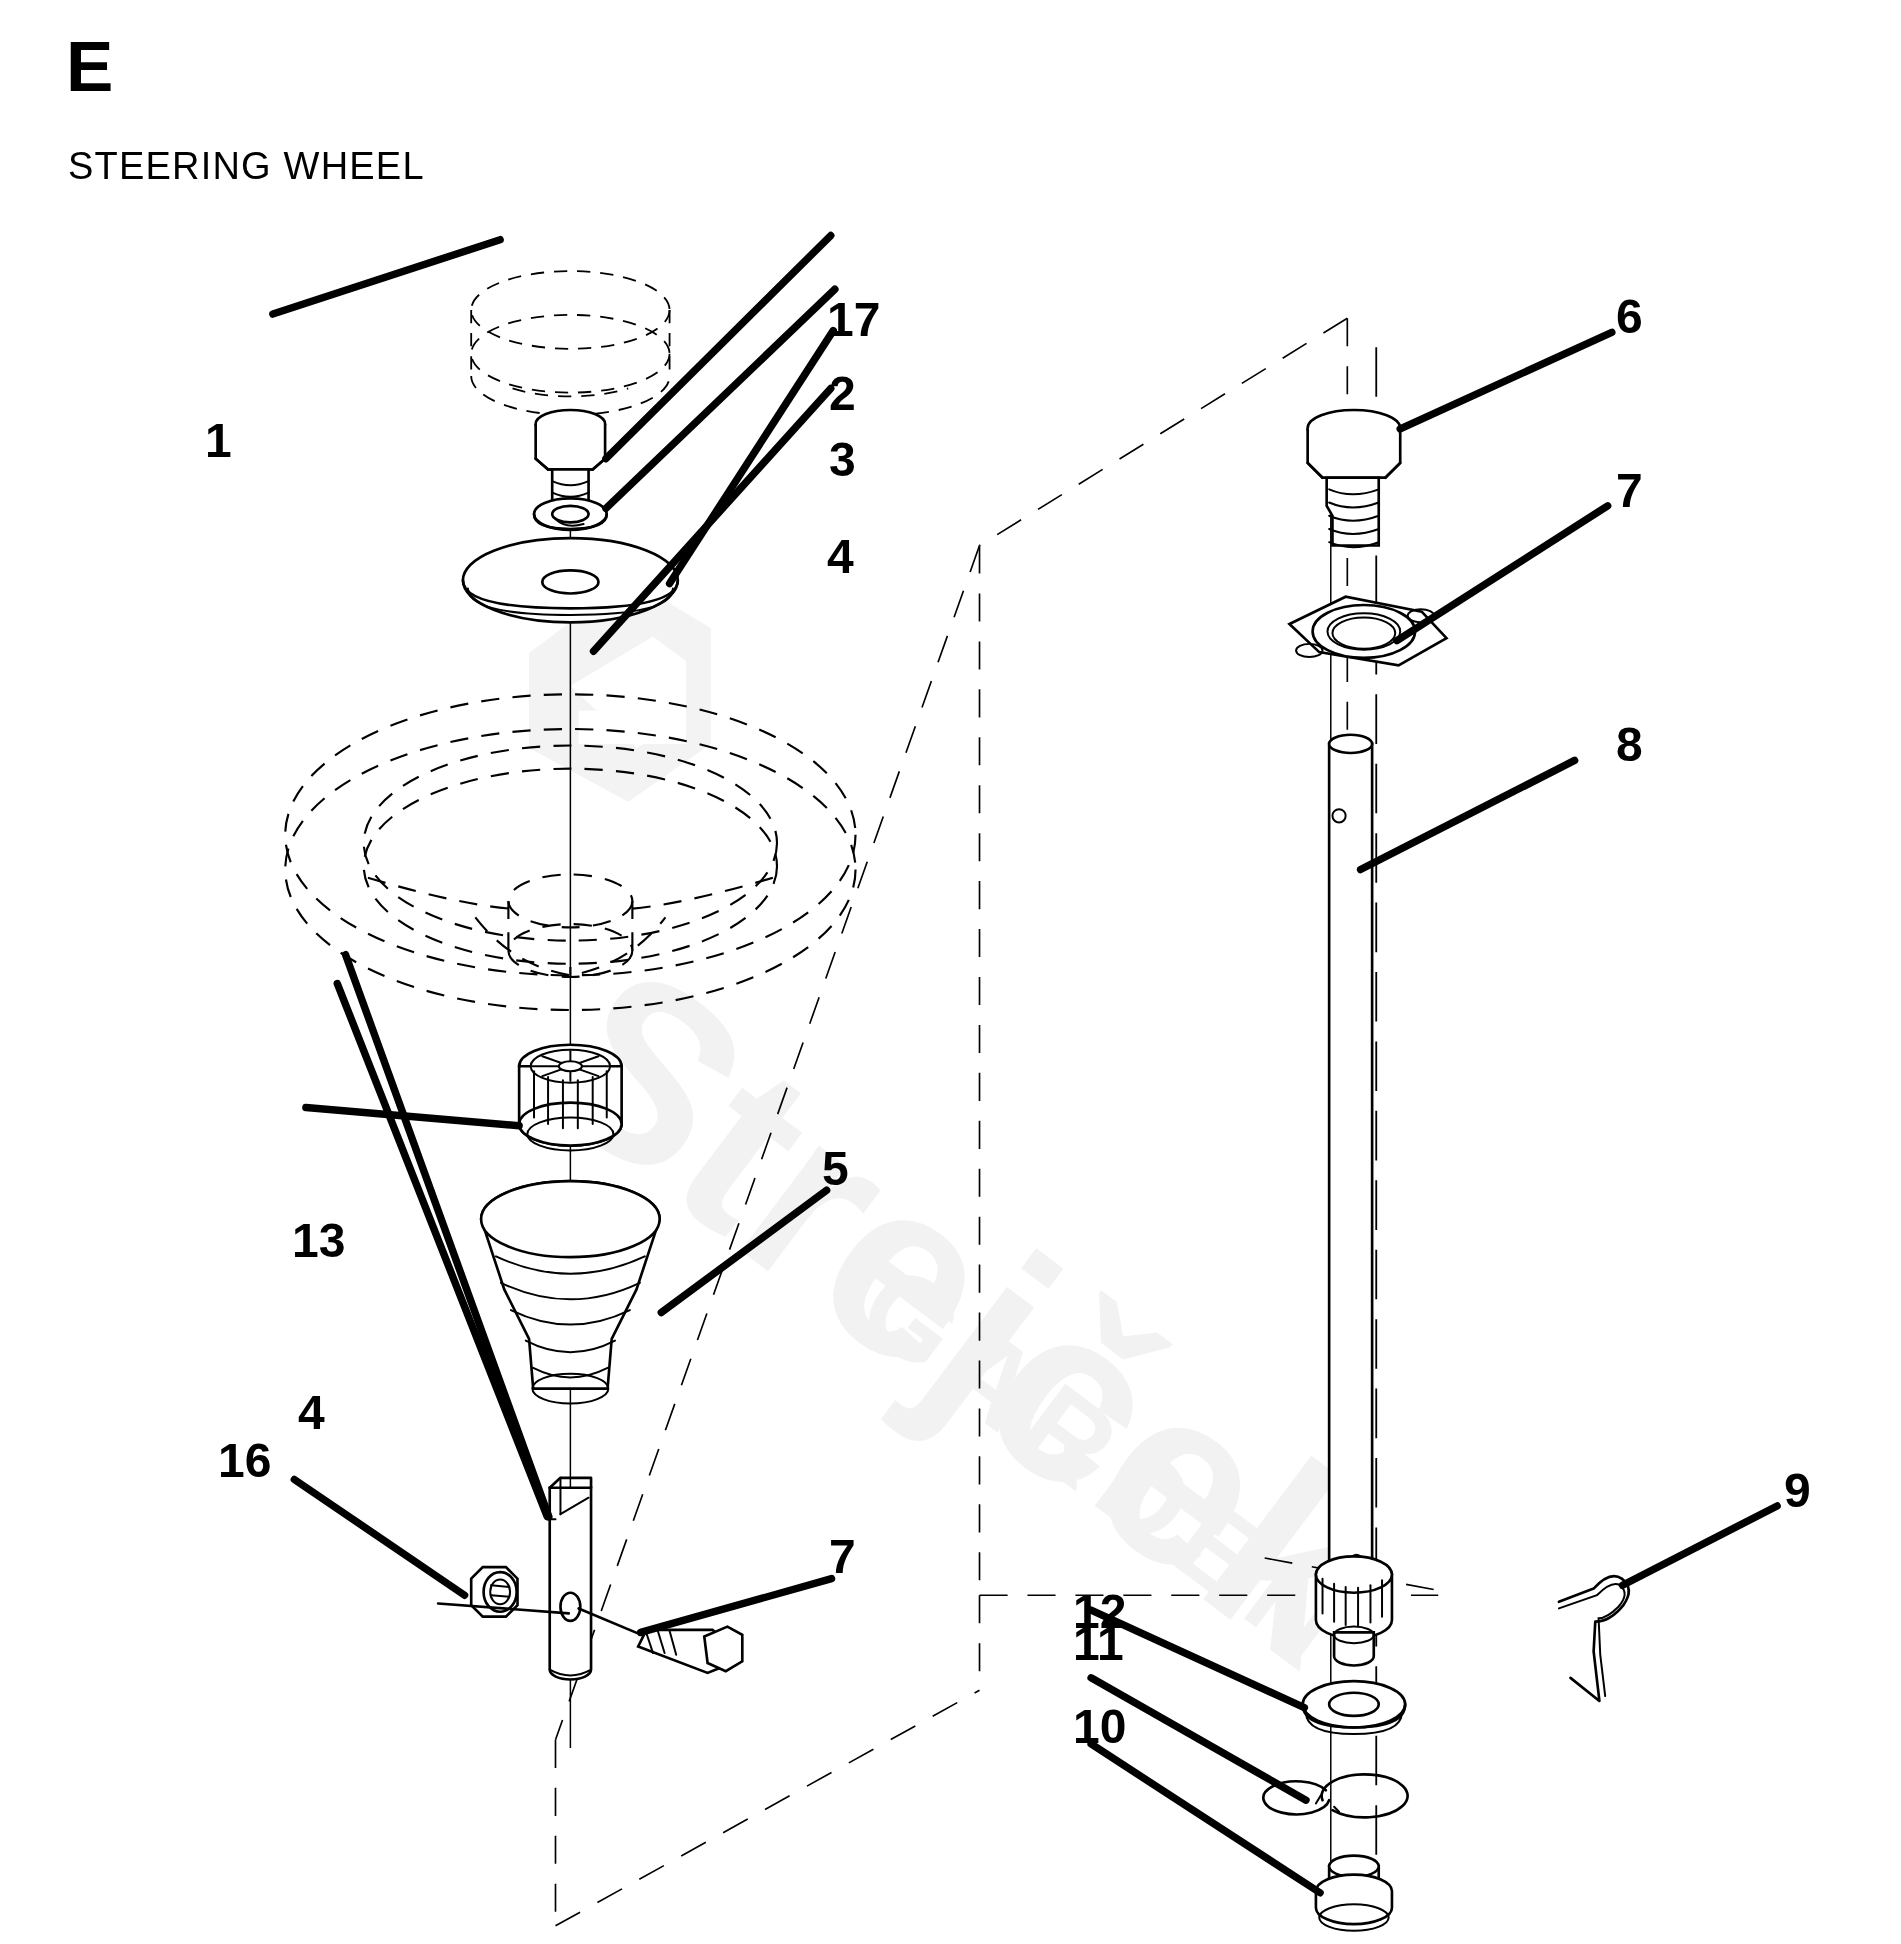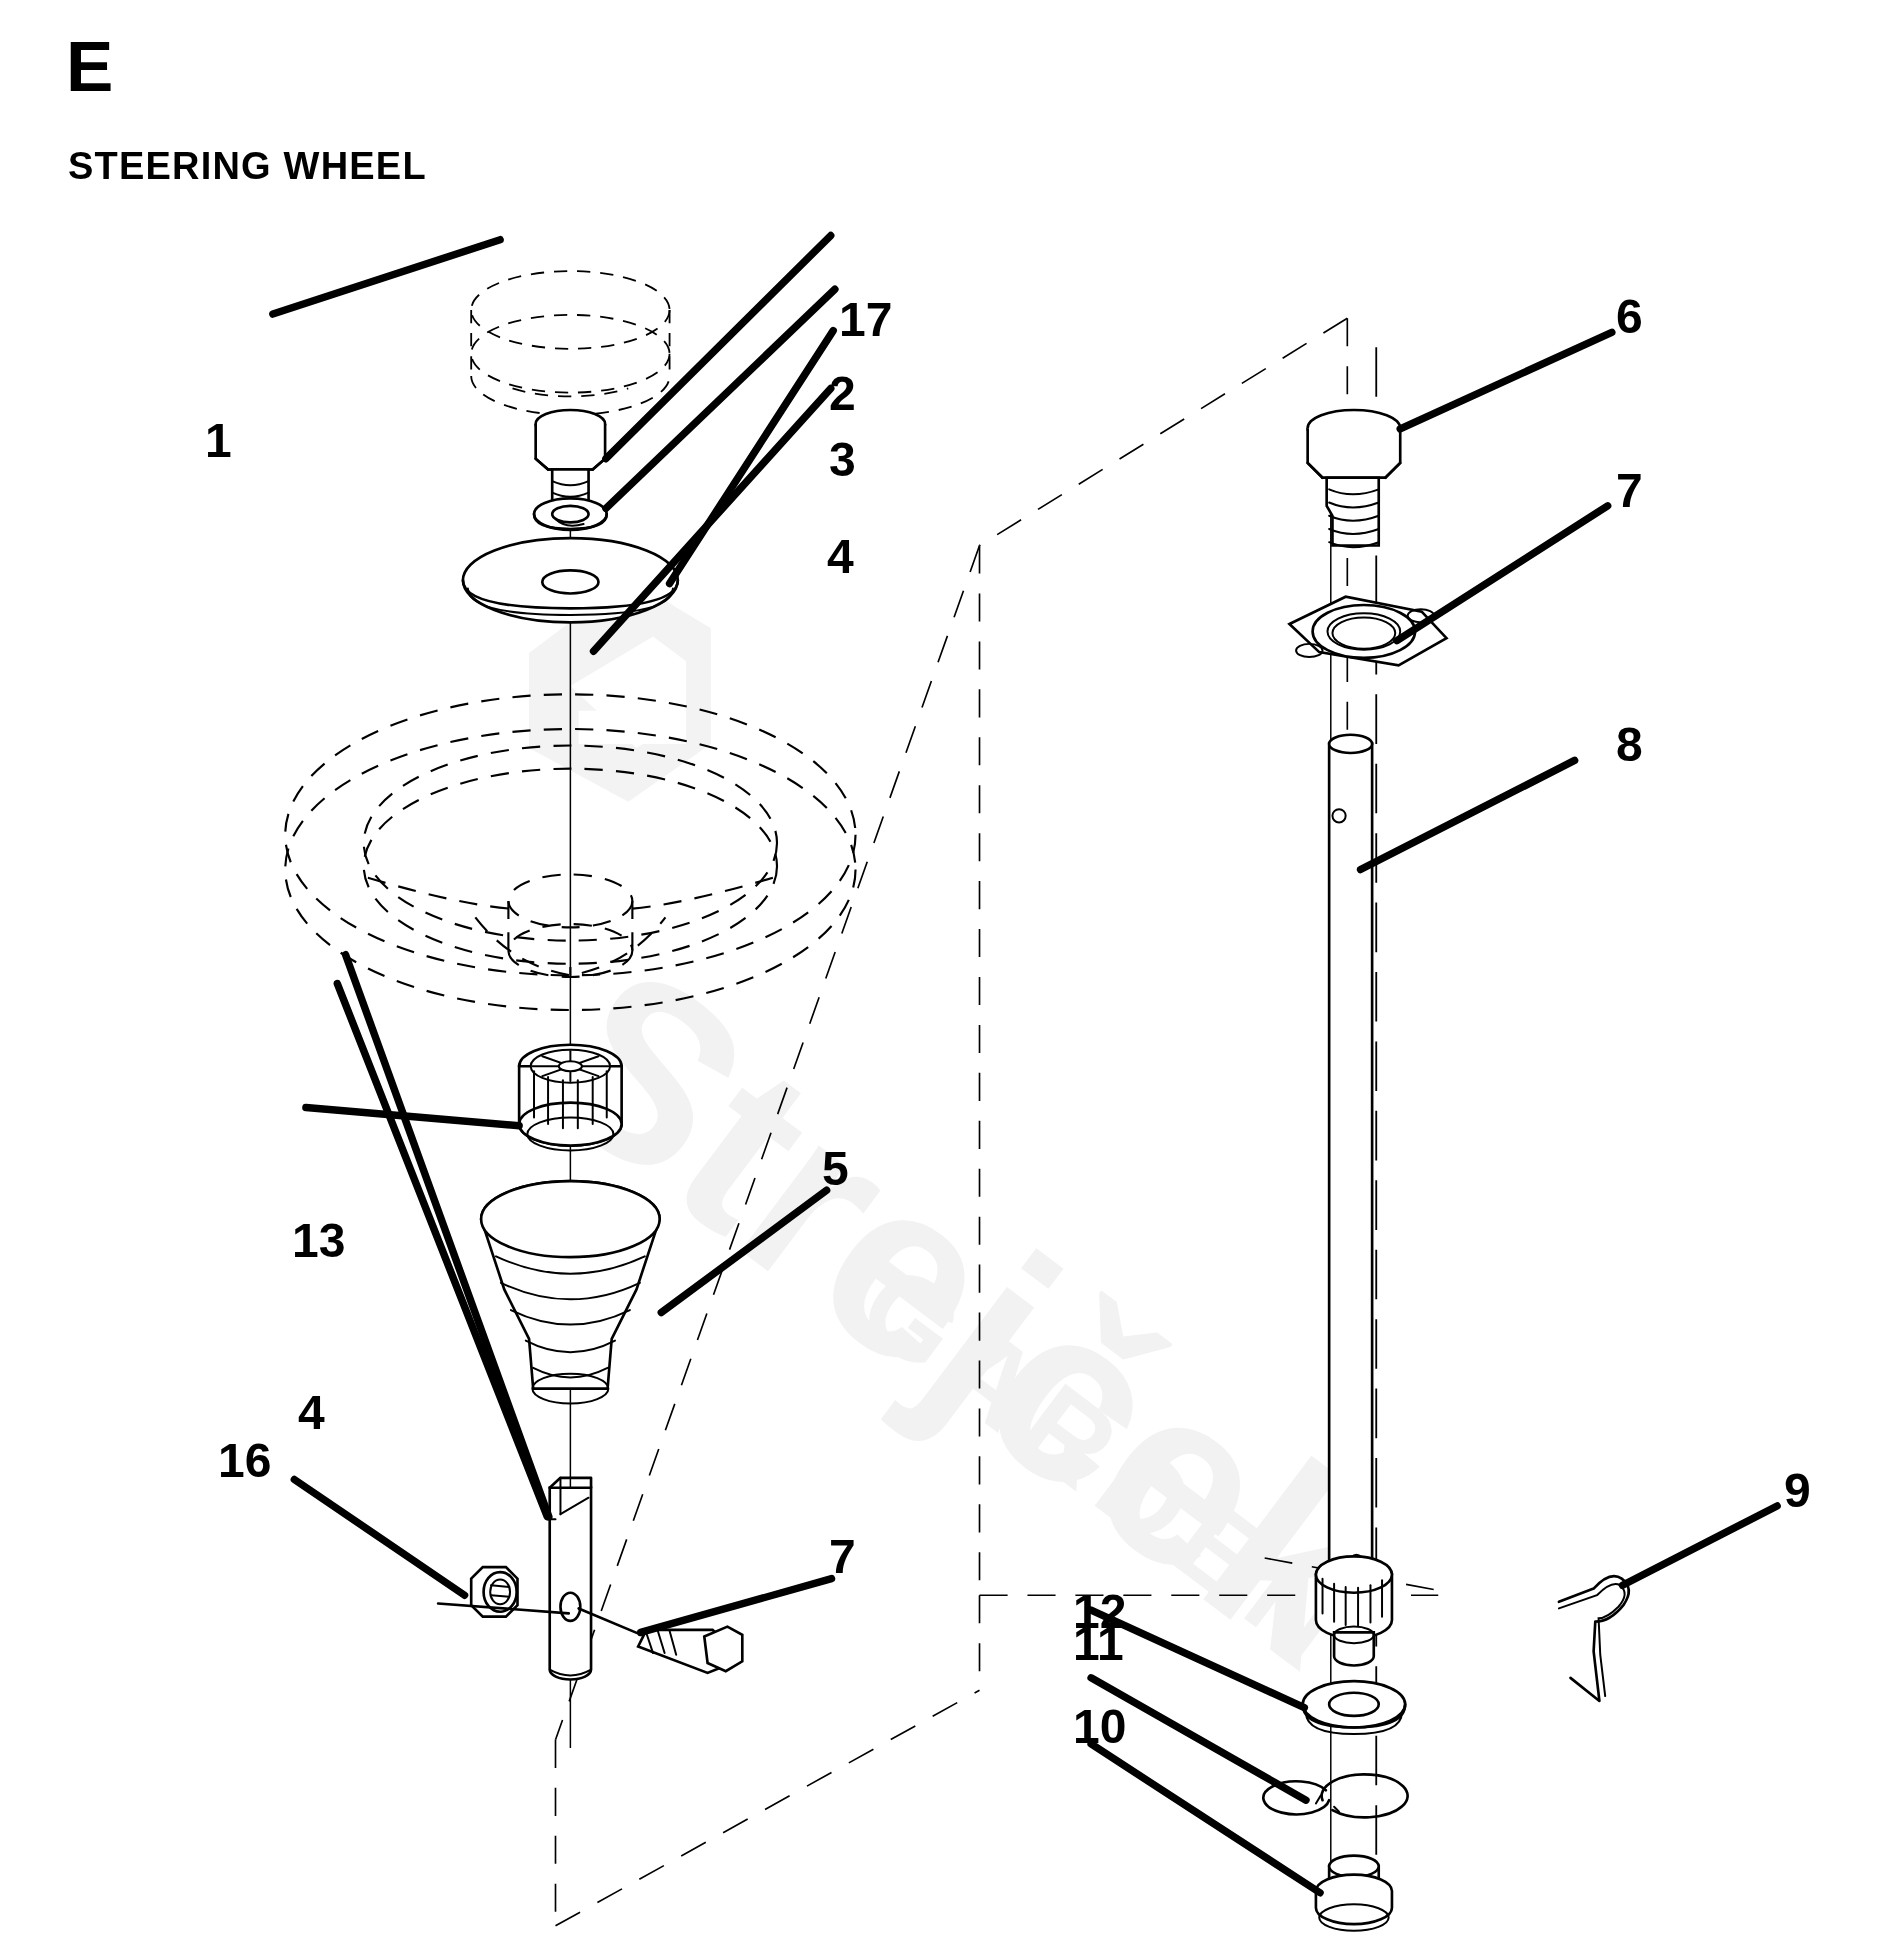--- a/index.html
+++ b/index.html
@@ -28,21 +28,21 @@
     font-size: 71px;
     font-weight: bold;
     letter-spacing: 0px;
     line-height: 1;
   }
   .hdr-title {
     position: absolute;
     left: 68px;
     top: 147px;
     font-size: 38px;
-    font-weight: bold;
+    font-weight: normal;
     letter-spacing: 1.2px;
     line-height: 1;
   }
   svg.drawing {
     position: absolute;
     left: 0;
     top: 0;
     width: 1902px;
     height: 1944px;
   }
@@ -323,21 +323,21 @@
     <path class="lead" d="M405 1167 L668 1845" style="display:none"></path>
     <path class="lead" d="M410 1165 L666 1840" style="display:none"></path>
     <path class="lead" d="M408 1164 L665 1838" style="display:none"></path>
   </svg>
 
   <svg class="drawing" viewBox="0 0 2301 2352" style="pointer-events:none">
     <path d="M408 1190 L662 1835" stroke="#000" stroke-width="9" fill="none" stroke-linecap="round"></path>
   </svg>
 
   <div class="callout" style="left:205px;  top:417px;">1</div>
-  <div class="callout" style="left:827px; top:296px;margin-left:12px;">17</div>
+  <div class="callout" style="left:827px; top:296px;">17</div>
   <div class="callout" style="left:829px; top:370px;">2</div>
   <div class="callout" style="left:829px; top:436px;">3</div>
   <div class="callout" style="left:827px; top:533px;">4</div>
   <div class="callout" style="left:256px;  top:1217px;margin-left:36px;">13</div>
   <div class="callout" style="left:822px;  top:1145px;">5</div>
   <div class="callout" style="left:298px;  top:1389px;">4</div>
   <div class="callout" style="left:218px;  top:1437px;">16</div>
   <div class="callout" style="left:829px; top:1533px;">7</div>
   <div class="callout" style="left:1616px; top:293px;">6</div>
   <div class="callout" style="left:1616px; top:467px;">7</div>

